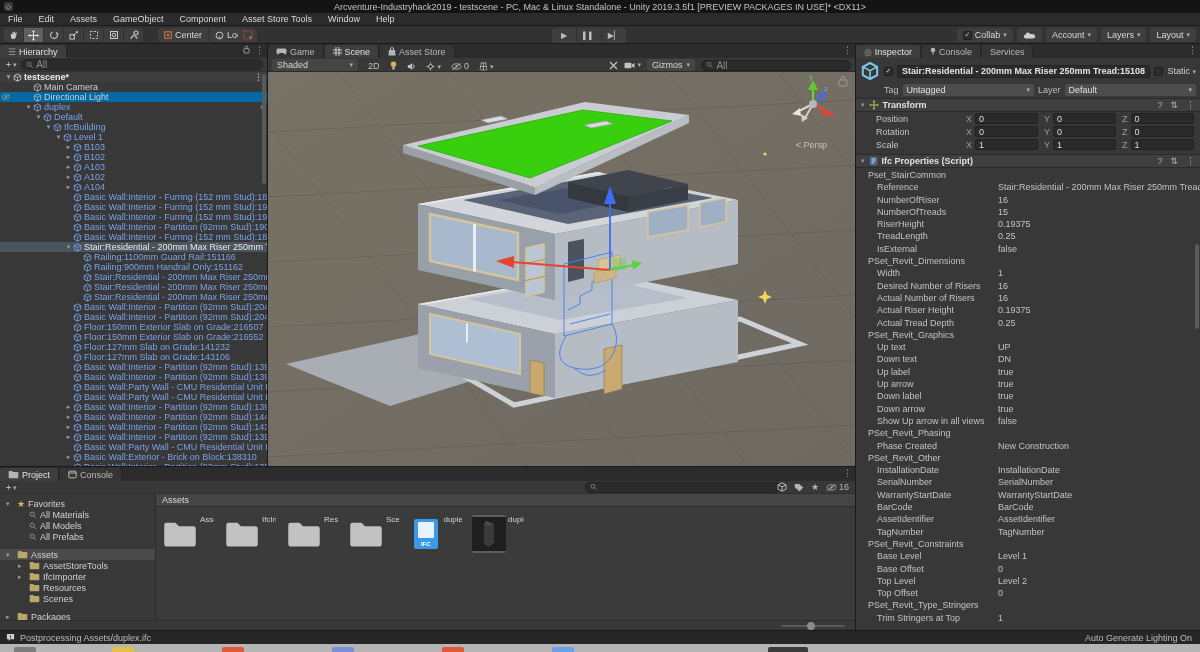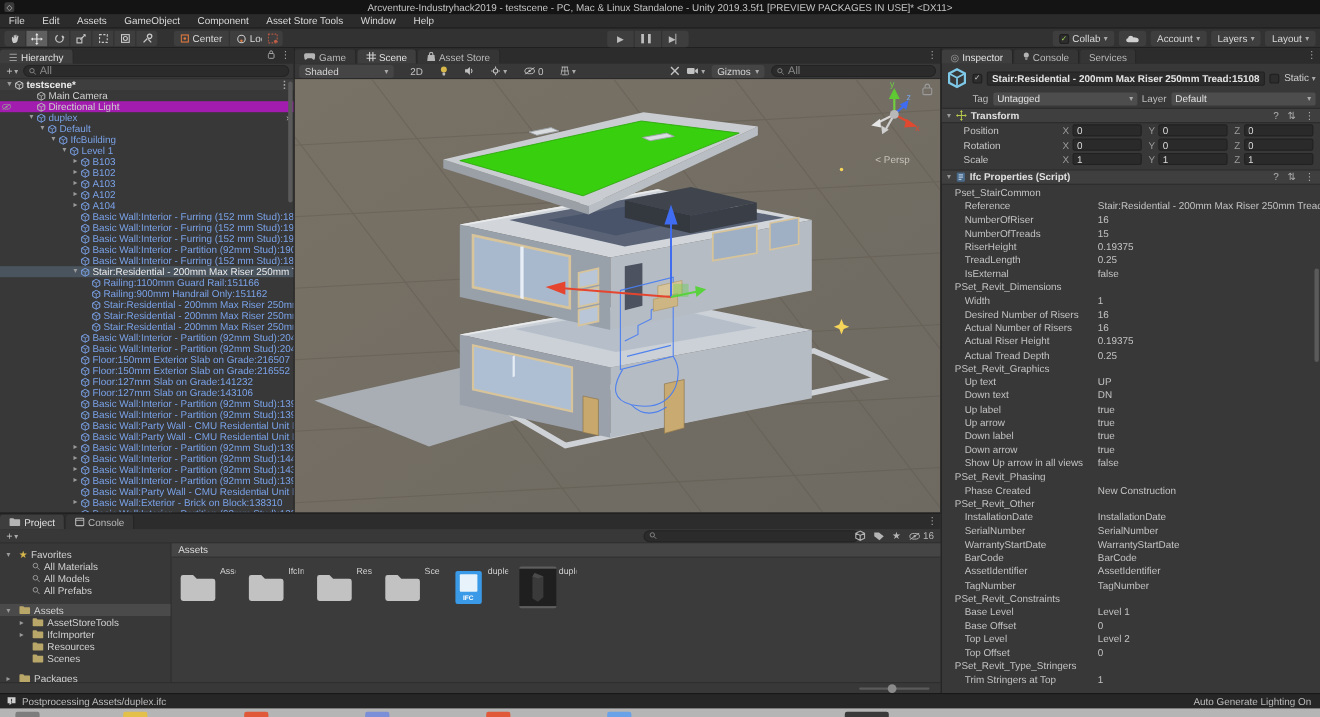--- a/index.html
+++ b/index.html
@@ -37,33 +37,33 @@
   
   .hierarchy{position:absolute;left:0;top:44px;width:268px;height:422px;background:#383838;border-right:1px solid #191919;overflow:hidden}
   .h-search{height:14px;display:flex;align-items:center;gap:4px;padding:1px 4px;border-bottom:1px solid #303030}
   .h-tree{position:absolute;left:0;right:0;top:28px;bottom:0;overflow:hidden}
   .h-row{height:10px;line-height:10px;display:flex;align-items:center;white-space:nowrap;position:relative;padding-left:14px}
   .h-row .ind{flex:0 0 auto}
   .h-row .arr{flex:0 0 9px;color:#9a9a9a;font-size:7px;text-align:center}
   .h-row .cube{flex:0 0 auto;margin-right:2px}
   .h-row .lbl{overflow:hidden}
   .h-row.scene-row{background:#3e3e3e;color:#ececec;font-weight:bold;padding-left:4px}
-  .h-row.hover{background:#a21caf}
+  .h-row.hover{background:#0369a1}
   .h-row.sel{background:#4a545e}
   .h-row.sel .lbl{color:#ececec !important}
   .h-row .lbl.k-obj{color:#cfcfcf}
   .h-row .lbl.k-prefab{color:#7aa2e8}
   .h-row .chev{position:absolute;right:4px;color:#bdbdbd;font-size:9px}
   .h-row .kebab{position:absolute;right:4px}
   .h-row .gutter{position:absolute;left:1px;display:flex;gap:2px}
   .vscroll{position:absolute;width:4px;border-radius:2px;background:#5a5a5a}
 
   
   .scenewrap{position:absolute;left:268px;top:44px;width:587px;height:422px;background:#383838}
-  .sv-toolbar{height:14px;background:#383838;border-bottom:1px solid #2a2a2a;display:flex;align-items:center;gap:15px;padding:0 4px;position:relative}
+  .sv-toolbar{height:14px;background:#383838;border-bottom:1px solid #2a2a2a;display:flex;align-items:flex-end;gap:10px;padding:0 4px;position:relative}
   .ddbtn{height:12px;background:#454545;border-radius:3px;display:flex;align-items:center;gap:4px;padding:0 5px;color:#d6d6d6}
   .icbtn{display:flex;align-items:center;gap:2px;color:#c2c2c2}
   .viewport{position:absolute;left:0;top:28px;width:587px;height:394px;background:#746e64;overflow:hidden}
   .persp{position:absolute;right:28px;top:68px;color:#d6d2ca;opacity:.85;font-size:9px}
   .axlab{position:absolute;font-size:8px}
 
   
   .inspector{position:absolute;left:855px;top:44px;width:345px;height:586px;background:#383838;border-left:1px solid #191919;overflow:hidden}
   .insp-head{padding:3px 4px 2px;display:flex;flex-direction:column;gap:3px}
   .ih-row1{display:flex;align-items:center;gap:4px}

